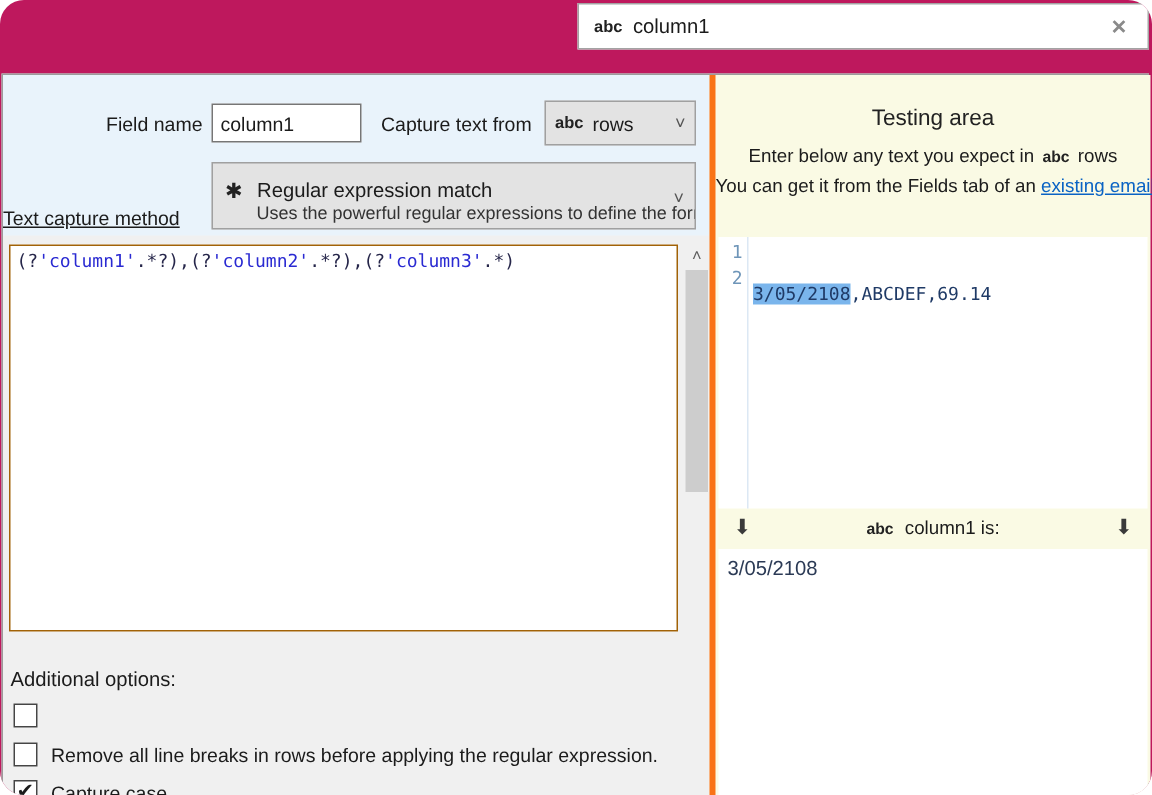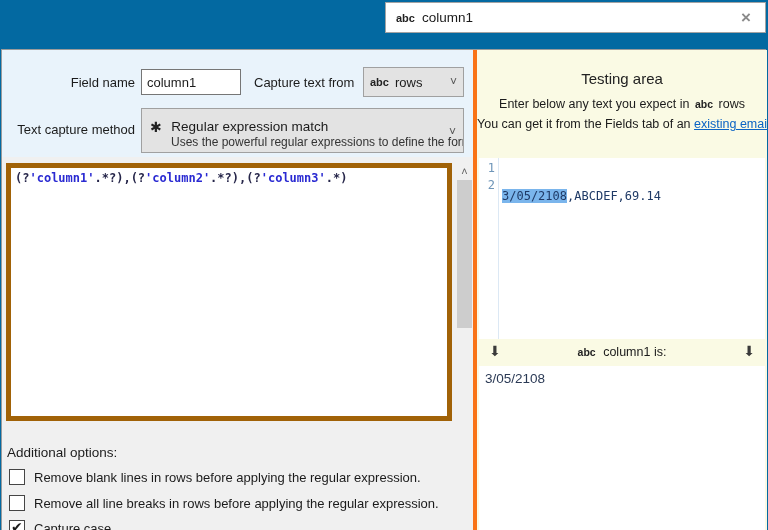--- a/index.html
+++ b/index.html
@@ -1,17 +1,17 @@
 <!DOCTYPE html>
 <html><head>
 <meta charset="utf-8">
 <style>
   * { margin:0; padding:0; box-sizing:border-box; }
   html,body { background:#ffffff; font-family:"Liberation Sans", sans-serif; }
-  .stage { position:relative; width:768px; height:530px; background:#0369a1; overflow:hidden; font-size:13px; color:#1b1b1b; }
+  .stage { position:relative; width:768px; height:530px; background:#be185d; overflow:hidden; font-size:13px; color:#1b1b1b;border-radius:16px; }
 
   
   .tab { position:absolute; left:385px; top:2px; width:381px; height:31px; background:#fff;
          border:1px solid #a3a3a3; display:flex; align-items:center; padding:0 10px; }
   .abc-badge { font-weight:bold; font-size:11px; letter-spacing:0; color:#222; margin-right:7px; }
   .tab-title { font-size:13.5px; color:#1b1b1b; flex:1; }
   .tab-close { color:#8a8a8a; font-weight:bold; font-size:17px; line-height:1; cursor:pointer; padding:2px 4px; }
 
   
   .dialog { position:absolute; left:1px; top:33px; width:765px; height:495px; border:1px solid #9b9b9b; background:#f0f0f0;margin-top:16px; }
@@ -26,22 +26,22 @@
   .dd-small .abc-badge { margin-right:6px; }
   .chev { margin-left:auto; color:#555; font-size:12px; line-height:1; }
   .dd-big { left:139px; top:58px; width:323px; height:45px; padding:3px 8px 3px 8px; align-items:flex-end; }
   .dd-big-inner { overflow:hidden; white-space:nowrap; width:292px; }
   .dd-big .chev { position:absolute; right:7px; top:17px; }
   .star-icon { font-size:14px; color:#222; margin-right:6px; vertical-align:-1px; }
   .method-title { font-size:13.5px; color:#1b1b1b; }
   .method-sub { font-size:12px; color:#333; margin-left:21px; overflow:hidden; white-space:nowrap; }
 
   .regex-box { position:absolute; left:4px; top:113px; width:446px; height:258px; background:#fff;
-         border:5px solid #a16207; font-family:"DejaVu Sans Mono",monospace; font-size:12px; padding:3px 4px;
-         white-space:pre; overflow:hidden; cursor:text;font-weight:bold; }
+         border:1px solid #a16207; font-family:"DejaVu Sans Mono",monospace; font-size:12px; padding:3px 4px;
+         white-space:pre; overflow:hidden; cursor:text; }
   .tok-p { color:#26264a; }
   .tok-n { color:#2a2ad2; }
 
   .addl-label { position:absolute; left:5px; top:395px; font-size:13.5px; color:#1b1b1b; }
   .opt-row { position:absolute; left:7px; display:flex; align-items:center; cursor:default; }
   .cb { width:16px; height:16px; border:1px solid #454545; background:#fff; margin-right:9px; position:relative; flex:0 0 16px; }
   .cb.checked::after { content:"✔"; position:absolute; left:1px; top:-2px; font-size:14px; color:#1b1b1b; }
   .opt-label { font-size:13px; color:#1b1b1b; white-space:nowrap; }
 
   
@@ -89,40 +89,39 @@
     <div class="blue-head">
       <span class="lbl" style="left:0;top:25px;width:133px;text-align:right;">Field name</span>
       <input class="field-name-input" value="column1" style="">
       <span class="lbl" style="left:252px;top:25px;">Capture text from</span>
       <div class="dd dd-small">
         <span class="abc-badge">abc</span>
         <span>rows</span>
         <span class="chev">˅</span>
       </div>
 
-      <span class="lbl" style="left:0;top:72px;width:133px;text-align:right;">Text capture method</span>
+      <span class="lbl" style="left:0;top:88px;width:133px;text-align:left;text-decoration:underline;">Text capture method</span>
       <div class="dd dd-big">
         <div>
           <div class="dd-big-inner">
             <span class="star-icon">✱</span>
             <span class="method-title">Regular expression match</span>
           </div>
           <div class="method-sub dd-big-inner">Uses the powerful regular expressions to define the forma</div>
         </div>
         <span class="chev">˅</span>
       </div>
     </div>
 
     <div class="regex-box"><span class="tok-p">(?</span><span class="tok-n">'column1'</span><span class="tok-p">.*?)</span><span class="tok-p">,</span><span class="tok-p">(?</span><span class="tok-n">'column2'</span><span class="tok-p">.*?)</span><span class="tok-p">,</span><span class="tok-p">(?</span><span class="tok-n">'column3'</span><span class="tok-p">.*)</span></div>
 
     <div class="addl-label">Additional options:</div>
 
     <div class="opt-row" style="top:419px;">
       <span class="cb"></span>
-      <span class="opt-label">Remove blank lines in rows before applying the regular expression.</span>
     </div>
     <div class="opt-row" style="top:445px;">
       <span class="cb"></span>
       <span class="opt-label">Remove all line breaks in rows before applying the regular expression.</span>
     </div>
     <div class="opt-row" style="top:470px;">
       <span class="cb checked"></span>
       <span class="opt-label">Capture case.</span>
     </div>
 

